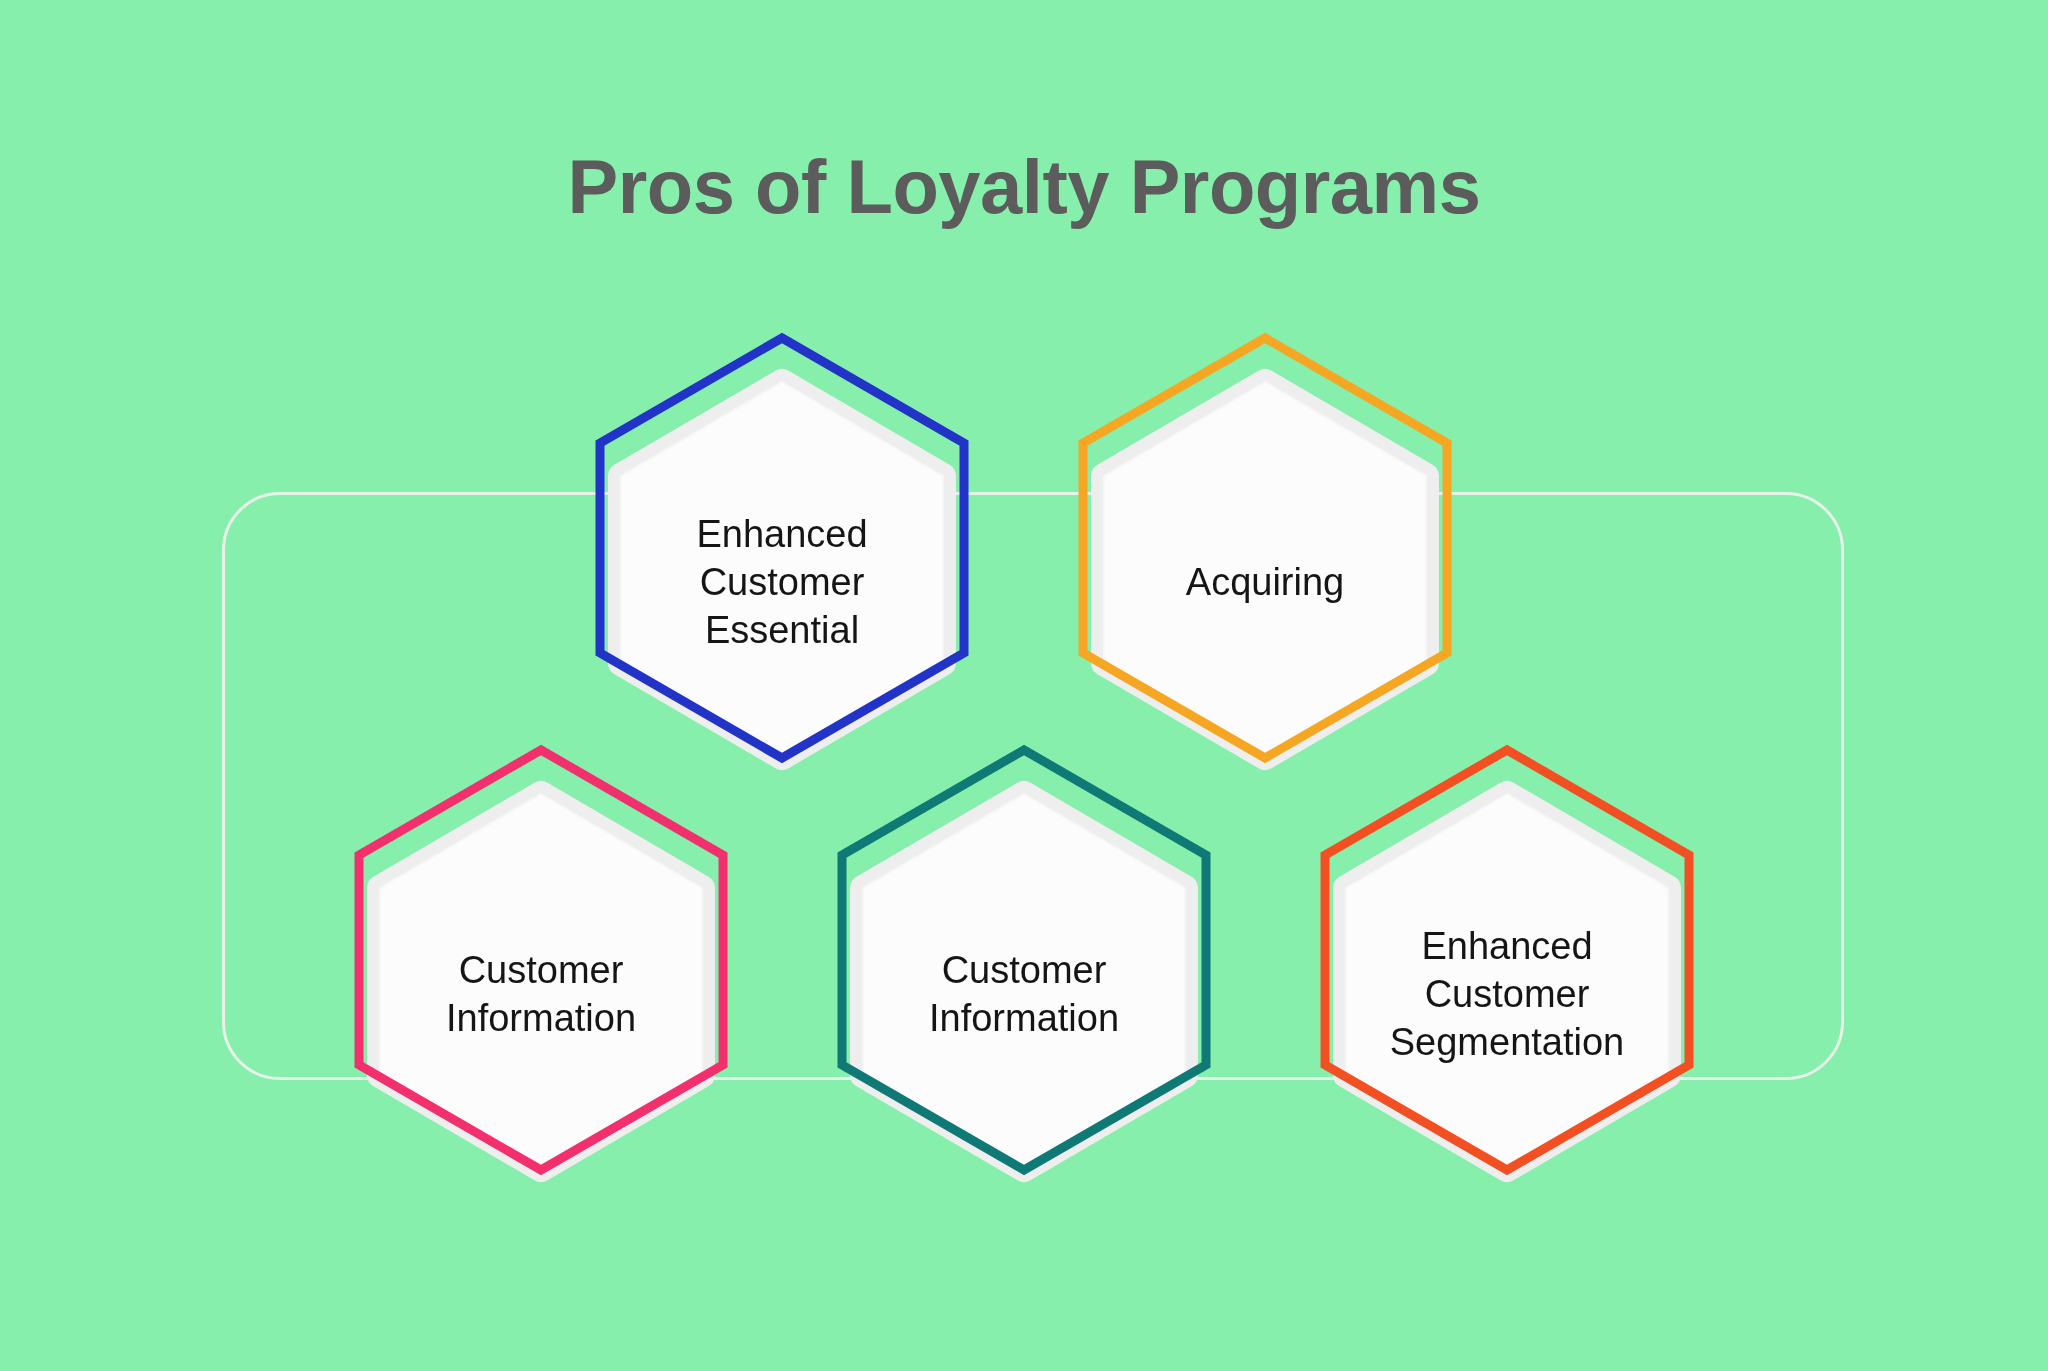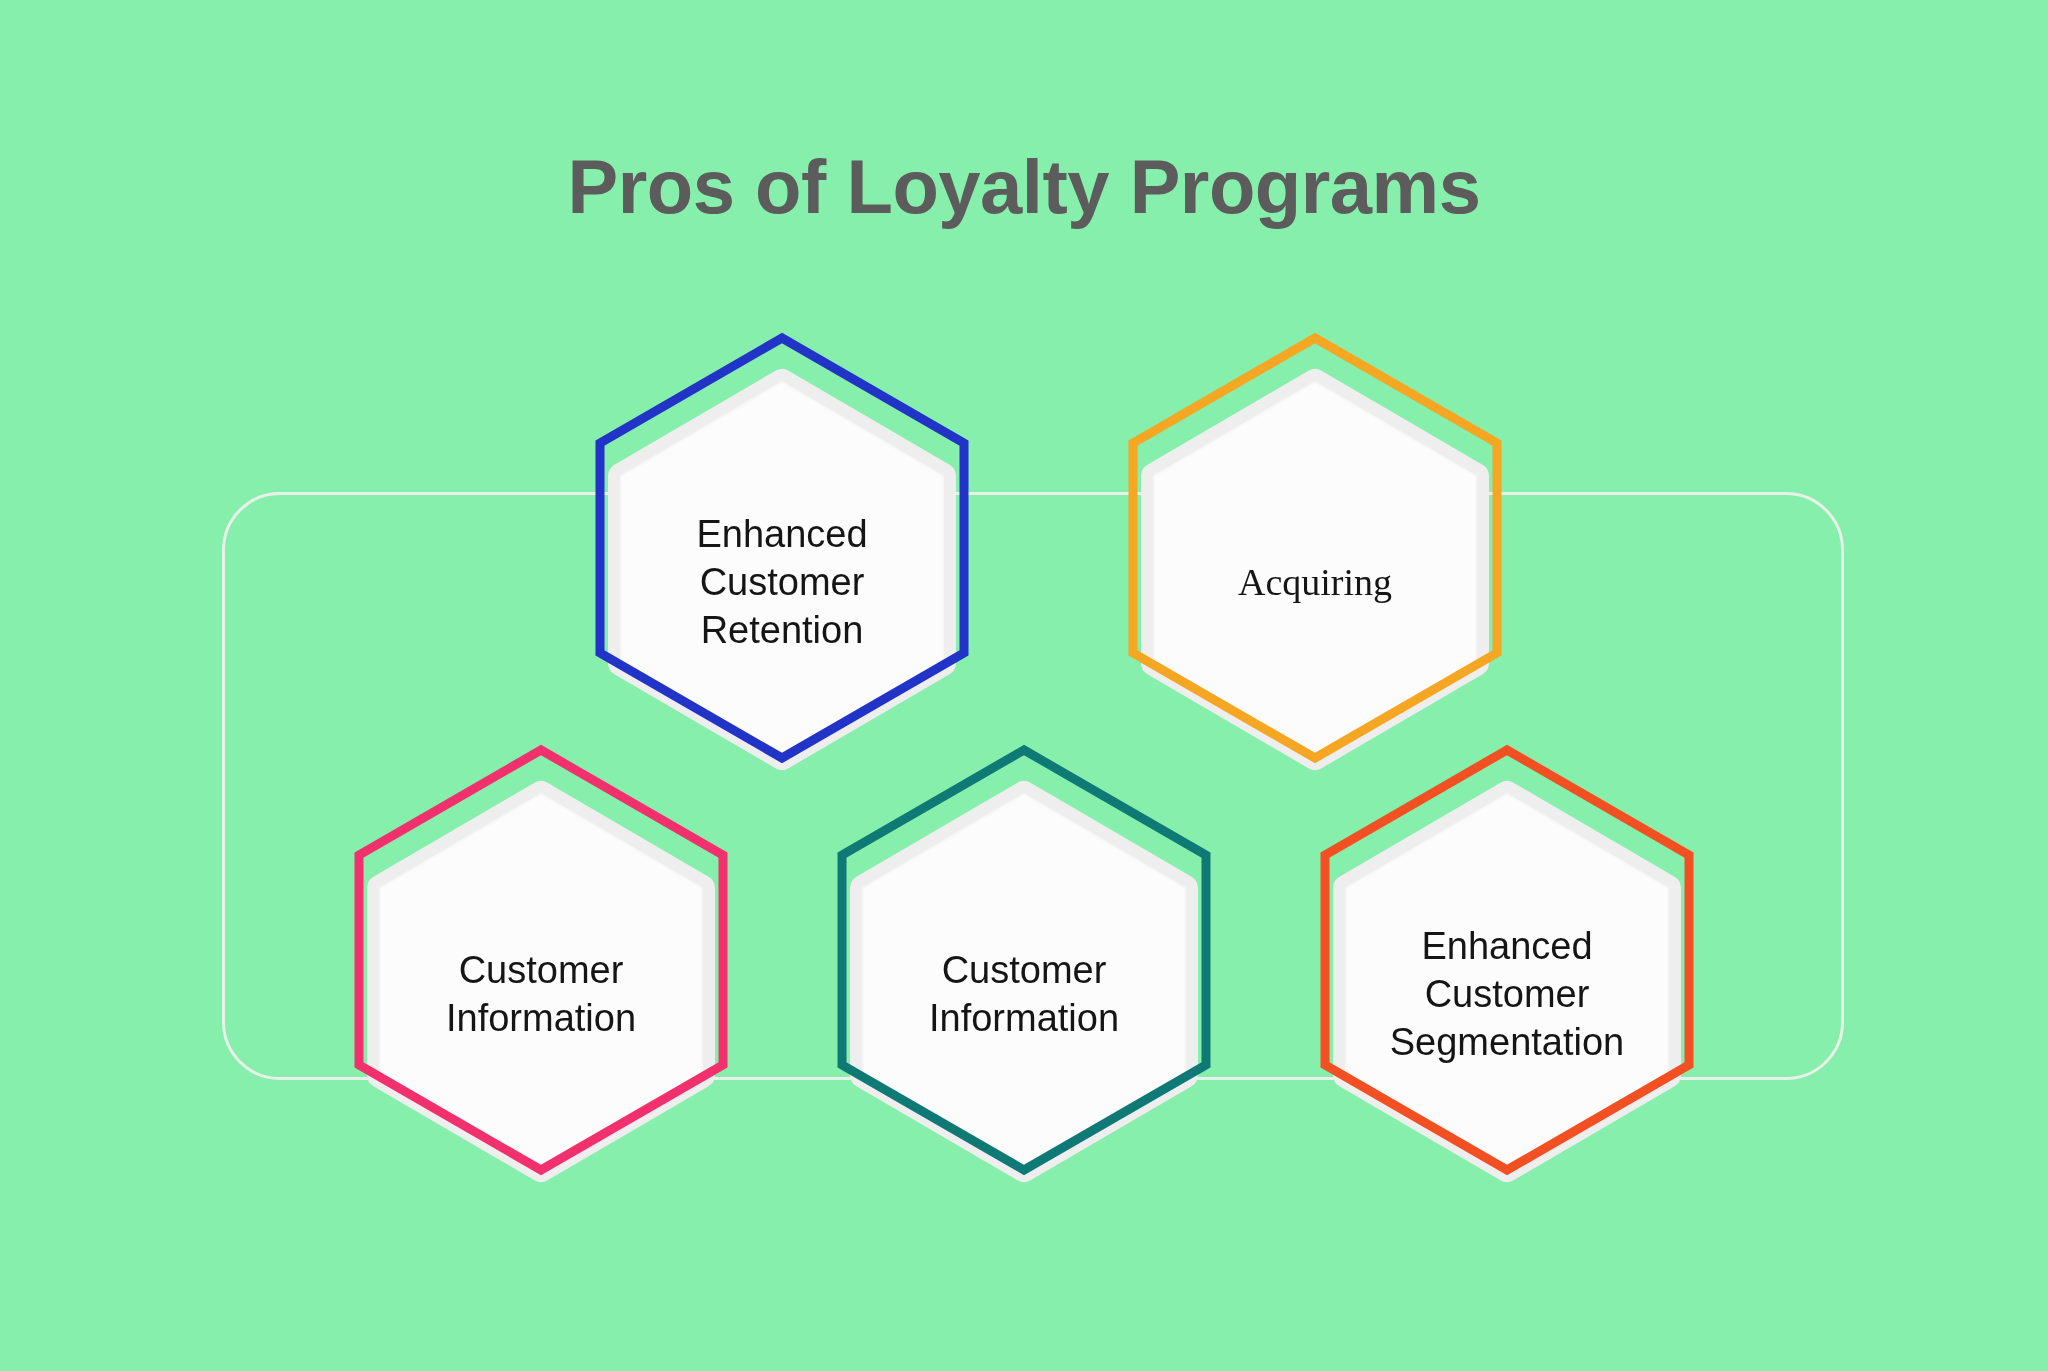--- a/index.html
+++ b/index.html
@@ -77,21 +77,21 @@
     font-size: 38px;
     line-height: 1.26;
     font-weight: normal;
     pointer-events: none;
   }
 
   .hex-label .ln { display: block; white-space: nowrap; }
 
   
   #hex-0 { left: 563px; top: 330px; }
-  #hex-1 { left: 1096px; top: 330px; font-family: Liberation Serif, serif; }
+  #hex-1 { left: 1046px; top: 330px; }
   
   #hex-2 { left: 322px; top: 742px; }
   #hex-3 { left: 805px; top: 742px; }
   #hex-4 { left: 1288px; top: 742px; }
 </style>
 </head>
 <body>
 
 <div id="canvas" style="background: #86efac; padding-left: 16px;">
 
@@ -101,21 +101,21 @@
 
   <div class="hex-cell" id="hex-0">
     <svg class="hex-svg" viewBox="0 0 438 506">
       <polygon class="hex-inner-shadow" points="219,52 380,146 380,333 219,427 58,333 58,146" fill="#ffffff" stroke="#eeeeee" stroke-width="26" stroke-linejoin="round"></polygon>
       <polygon class="hex-inner-fill" points="219,52 380,146 380,333 219,427 58,333 58,146" fill="#fcfcfc" stroke="#f7f7f7" stroke-width="2" stroke-linejoin="round"></polygon>
       <polygon class="hex-outline" points="219,8 401,113 401,323 219,428 37,323 37,113" fill="none" stroke-width="9" stroke-linejoin="miter" stroke="#2233c8"></polygon>
     </svg>
     <div class="hex-label">
       <span class="ln">Enhanced</span>
       <span class="ln">Customer</span>
-      <span class="ln">Retention</span>
+      <span class="ln">Essential</span>
     </div>
   </div>
 
   <div class="hex-cell" id="hex-1">
     <svg class="hex-svg" viewBox="0 0 438 506">
       <polygon class="hex-inner-shadow" points="219,52 380,146 380,333 219,427 58,333 58,146" fill="#ffffff" stroke="#eeeeee" stroke-width="26" stroke-linejoin="round"></polygon>
       <polygon class="hex-inner-fill" points="219,52 380,146 380,333 219,427 58,333 58,146" fill="#fcfcfc" stroke="#f7f7f7" stroke-width="2" stroke-linejoin="round"></polygon>
       <polygon class="hex-outline" points="219,8 401,113 401,323 219,428 37,323 37,113" fill="none" stroke-width="9" stroke-linejoin="miter" stroke="#f5a623"></polygon>
     </svg>
     <div class="hex-label">

